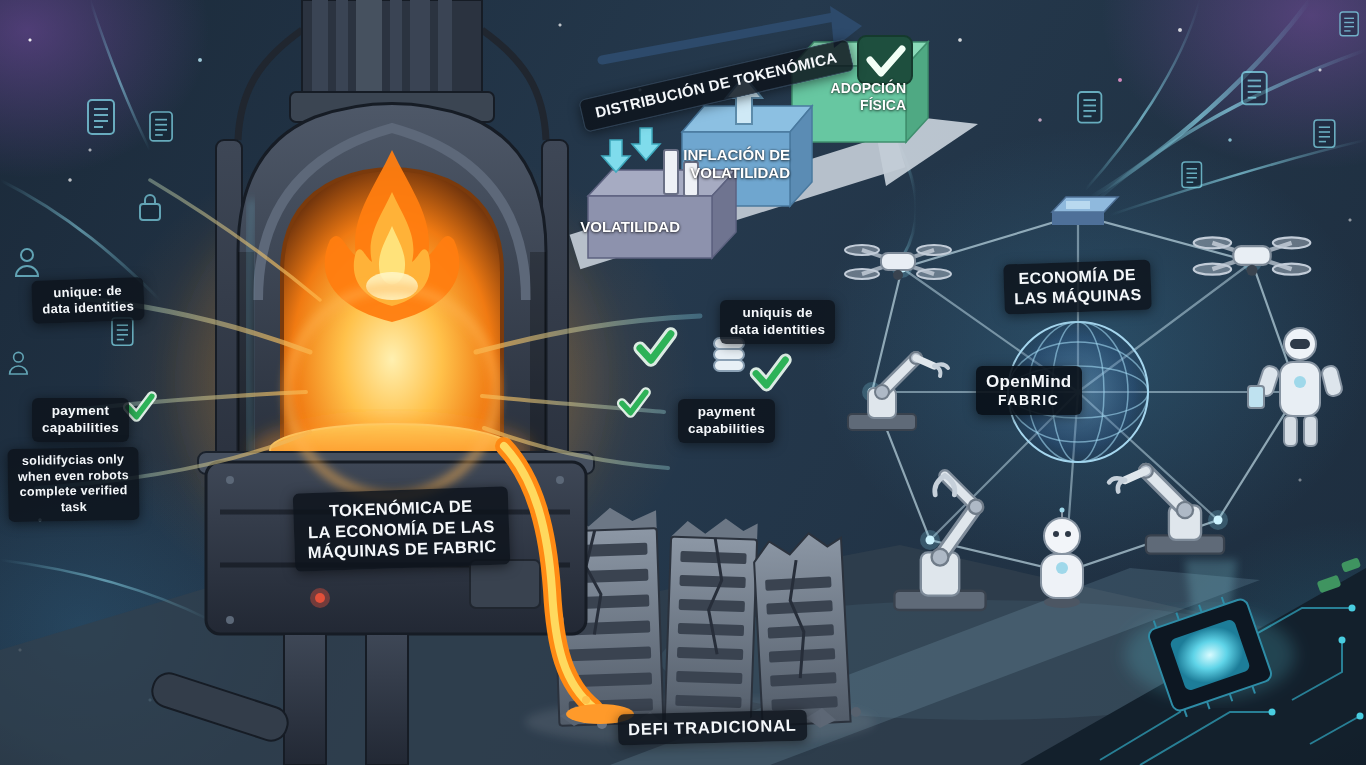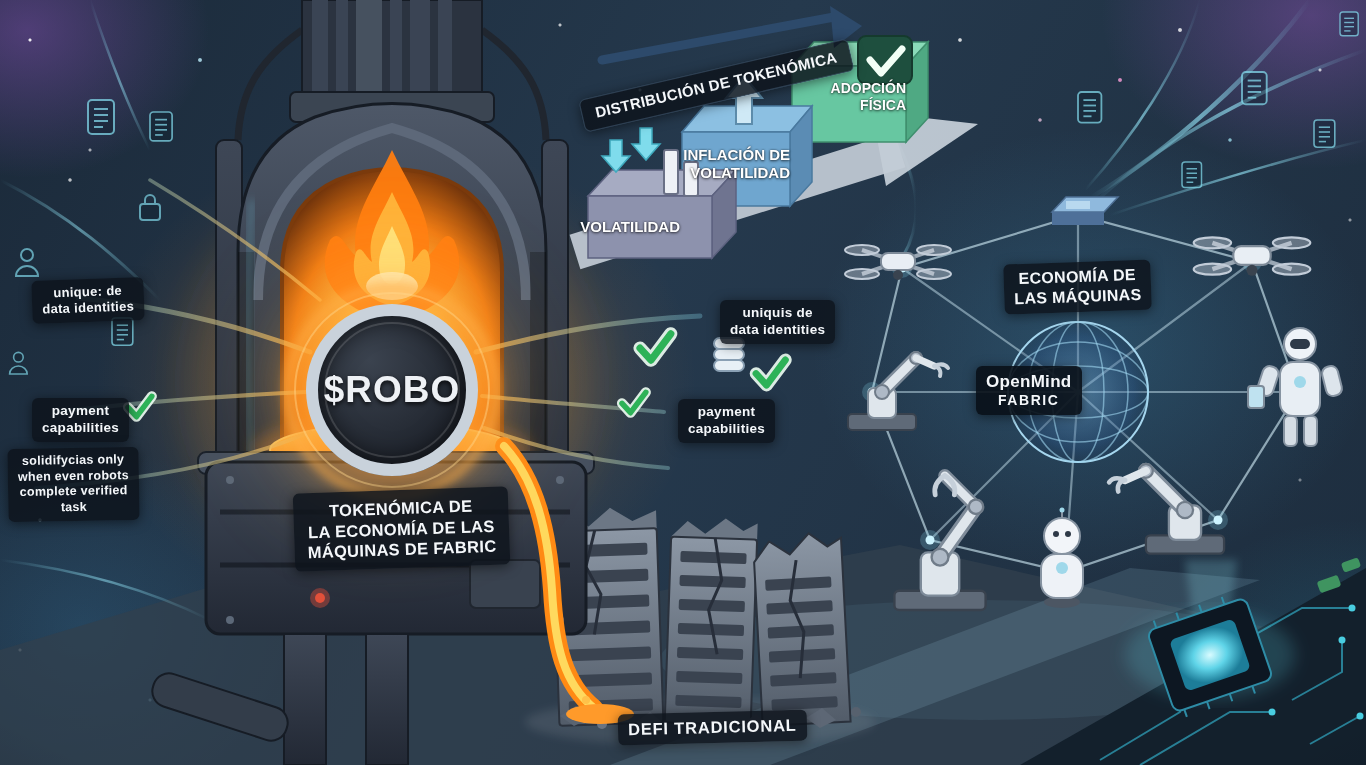--- a/index.html
+++ b/index.html
@@ -523,23 +523,20 @@
   </div>
   <div class="boxlbl bl-inf">
     <span class="ln">INFLACIÓN DE</span>
     <span class="ln">VOLATILIDAD</span>
   </div>
   <div class="boxlbl bl-ado">
     <span class="ln">ADOPCIÓN</span>
     <span class="ln">FÍSICA</span>
   </div>
 
-  <div class="coin">
-    <span>$ROBO</span>
-  </div>
 
   <div class="tag furnace-cap">
     <span class="ln">TOKENÓMICA DE</span>
     <span class="ln">LA ECONOMÍA DE LAS</span>
     <span class="ln">MÁQUINAS DE FABRIC</span>
   </div>
 
   <div class="tag t-lid">
     <span class="ln">unique: de</span>
     <span class="ln">data identities</span>

